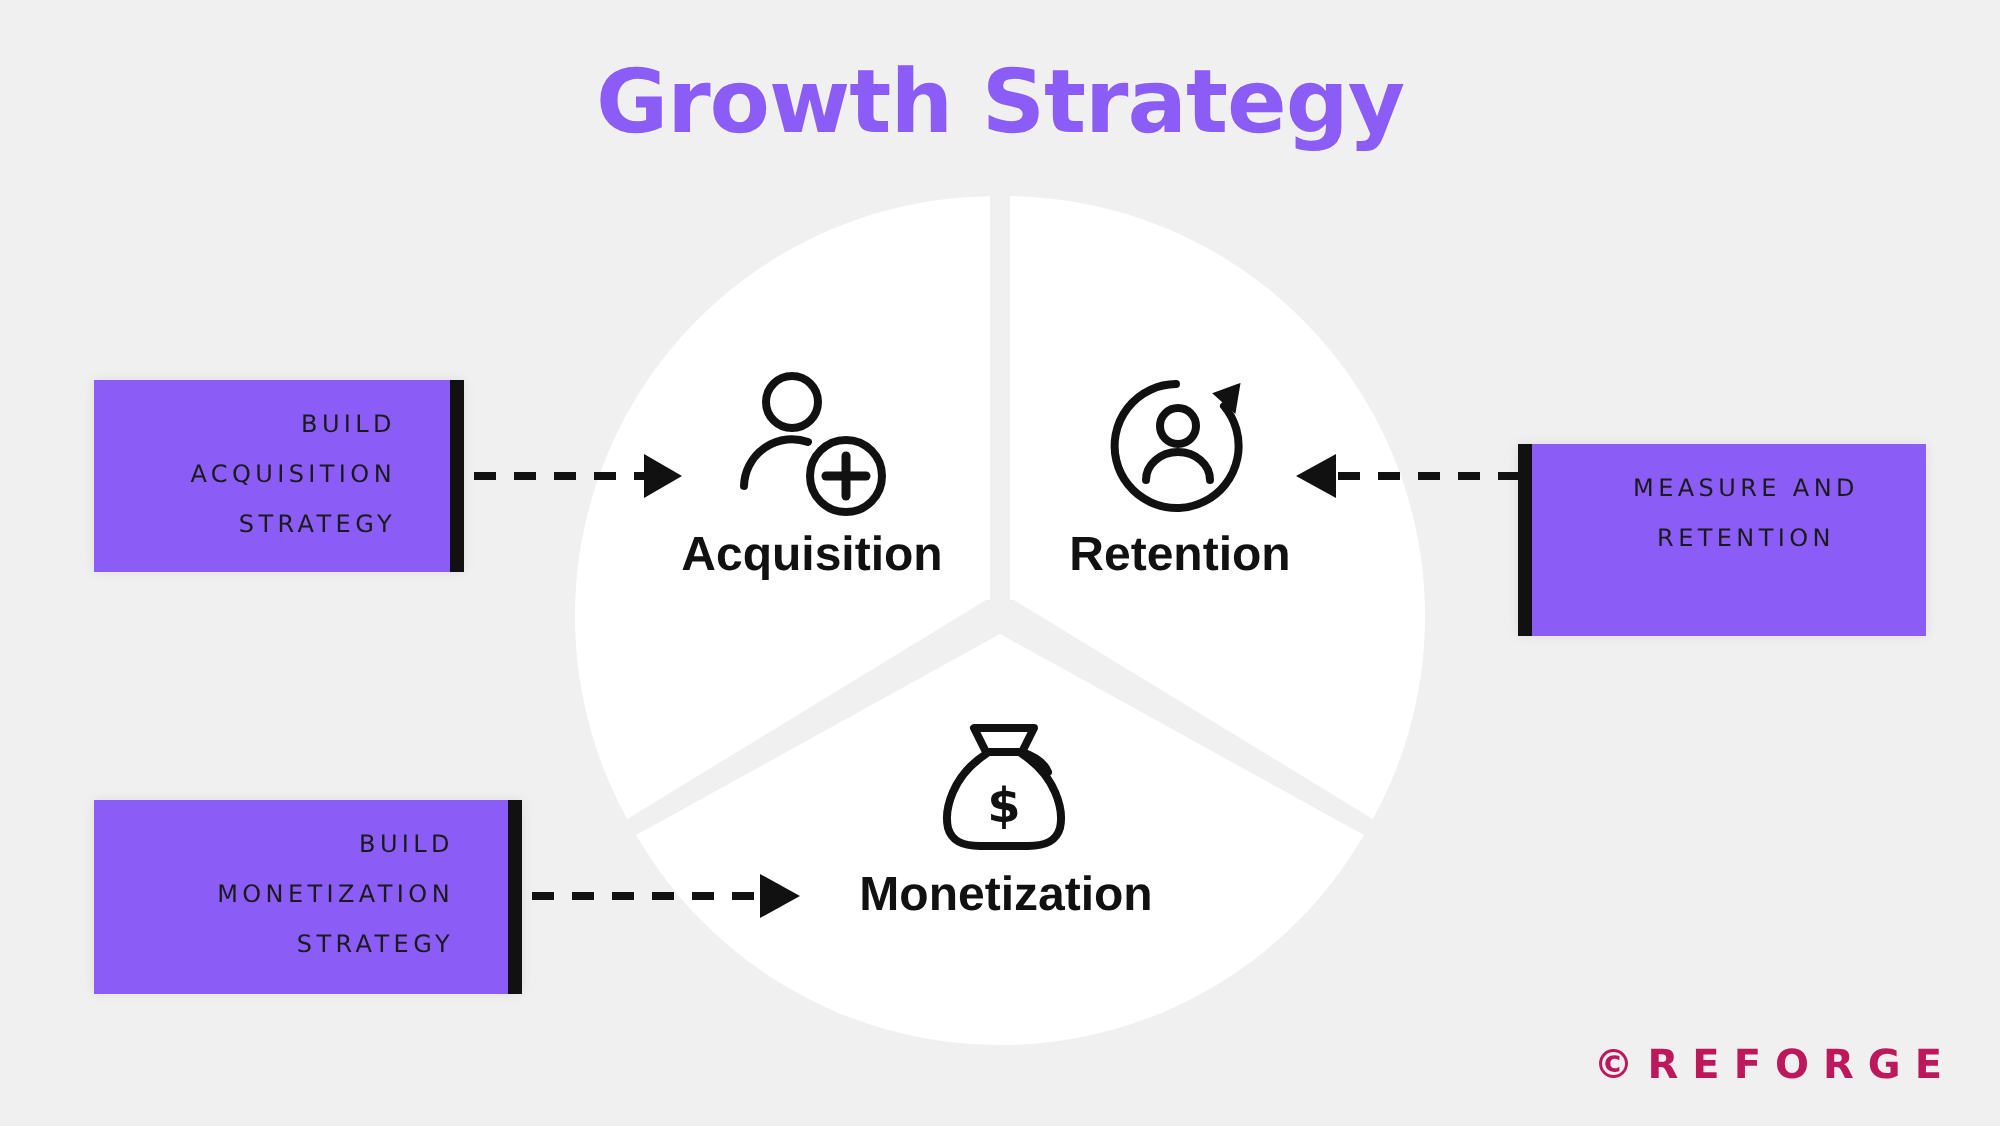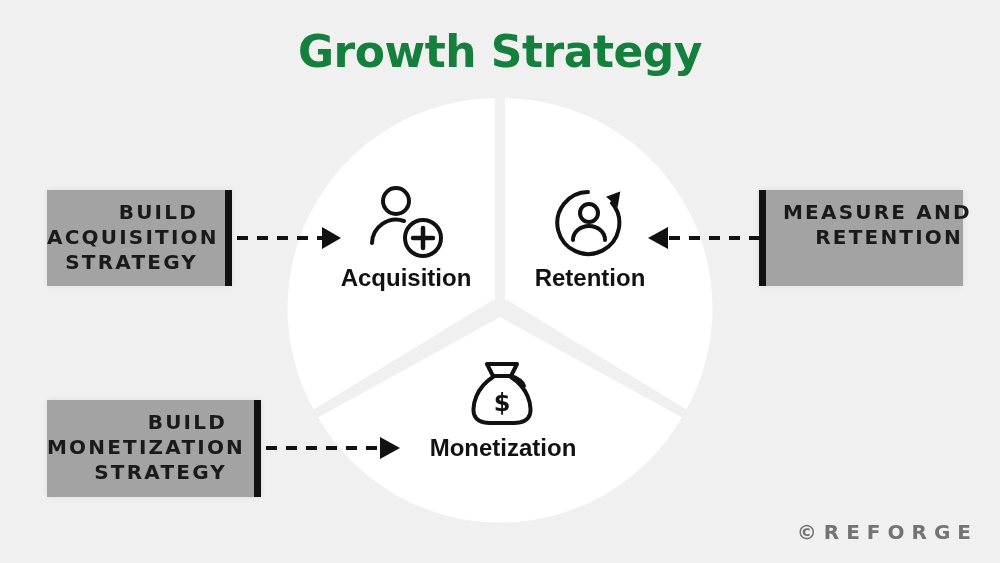--- a/index.html
+++ b/index.html
@@ -6,42 +6,42 @@
   body {
     width: 1000px; height: 563px; position: relative; overflow: hidden;
     background: #f0f0f0;
     font-family: "Liberation Sans", "DejaVu Sans", sans-serif;
     color: #111;
   }
   .title {
     position: absolute; left: 0; width: 1000px; top: 26px;
     text-align: center; font-size: 44px; font-weight: 900;
     font-family: "DejaVu Sans", sans-serif; letter-spacing: -0.5px;
-    color: #15803d;
+    color: #8b5cf6;
   }
   svg.wheel { position: absolute; left: 0; top: 0; }
   .seg-label {
     position: absolute; font-size: 24px; font-weight: bold;
     font-family: "Liberation Sans", sans-serif; color: #111;
     text-align: center; white-space: nowrap;
   }
   .box {
-    position: absolute; background: #a3a3a3;
+    position: absolute; background: #8b5cf6;
     box-shadow: 0 0 6px rgba(0,0,0,0.08);
-    font-family: "DejaVu Sans", sans-serif; font-weight: bold;
-    font-size: 20px; letter-spacing: 2.2px; line-height: 25px;
+    font-family: "DejaVu Sans", sans-serif; font-weight: normal;
+    font-size: 12px; letter-spacing: 2.2px; line-height: 25px;
     color: #1a1a1a; box-sizing: border-box;
   }
   .box .line { display: block; white-space: nowrap; }
   .box.right-bar { border-right: 7px solid #111; text-align: right; }
-  .box.left-bar { border-left: 7px solid #111; text-align: right; }
+  .box.left-bar { border-left: 7px solid #111; text-align: center; margin-top: 32px; }
   .watermark {
     position: absolute; right: 22px; top: 520px;
     font-family: "DejaVu Sans", sans-serif; font-weight: bold;
-    font-size: 20px; letter-spacing: 7px; color: #737373;
+    font-size: 20px; letter-spacing: 7px; color: #be185d;
   }
 </style>
 </head>
 <body>
 
 <div class="title">Growth Strategy</div>
 
 <svg class="wheel" width="1000" height="563" viewBox="0 0 1000 563">
 
   <g>

